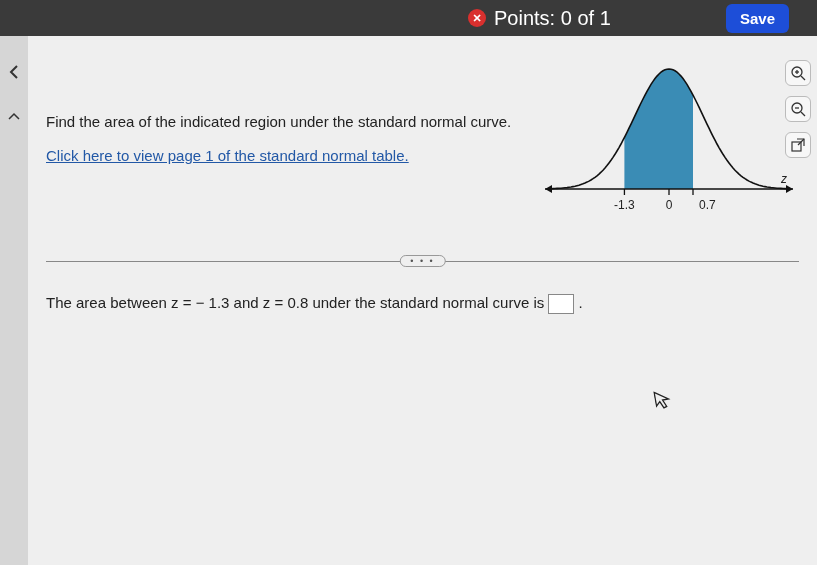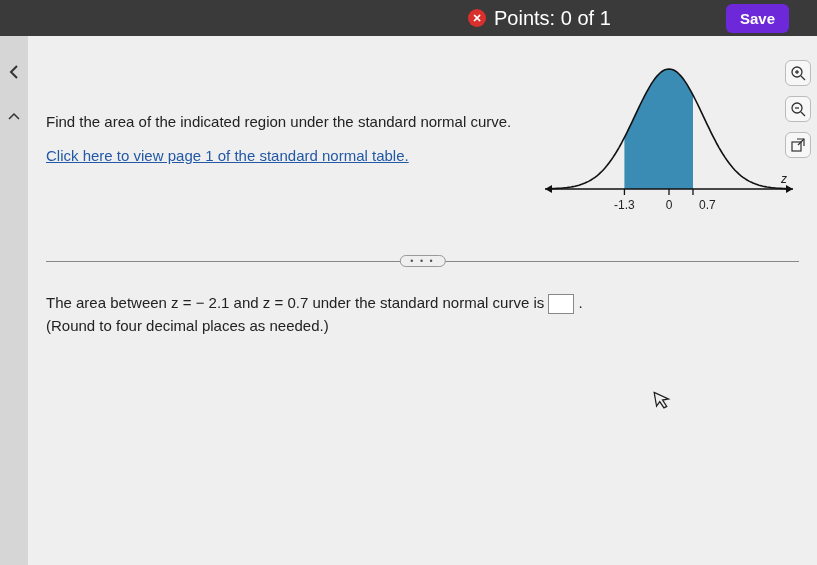--- a/index.html
+++ b/index.html
@@ -29,21 +29,21 @@
       justify-content: center;
       margin-left: 468px;
       font-size: 11px;
       font-weight: bold;
       cursor: pointer;
     }
     .points-text { margin-left: 8px; font-size: 20px; }
     .save-btn {
       margin-left: auto;
       margin-right: 28px;
-      background: #6d28d9;
+      background: #1d4ed8;
       padding: 6px 14px;
       border-radius: 6px;
       font-weight: bold;
       font-size: 15px;
       cursor: pointer;
     }
     .left-gutter {
       position: absolute;
       left: 0; top: 36px; bottom: 0;
       width: 28px;
@@ -202,25 +202,24 @@
         </svg>
     </div>
   </div>
 
   <div class="divider-wrap">
     <div class="divider-line"></div>
     <div class="divider-pill">• • •</div>
   </div>
 
   <div class="answer-area">
-    <span>The area between z = − 2.1 and z = 0.7 under the standard normal curve is </span>
+    <span>The area between z = − 1.3 and z = 0.8 under the standard normal curve is </span>
     <span class="answer-input"></span>
     <span>.</span>
     <br>
-    <span>(Round to four decimal places as needed.)</span>
   </div>
 
 </div>
 
 <div class="right-tools">
   <div class="tool-btn">
     <svg width="16" height="16" viewBox="0 0 16 16">
         <circle cx="7" cy="7" r="5" stroke="#333" stroke-width="1.3" fill="none"></circle>
         <line x1="11" y1="11" x2="15" y2="15" stroke="#333" stroke-width="1.3"></line>
         <line x1="5" y1="7" x2="9" y2="7" stroke="#333" stroke-width="1.3"></line>

